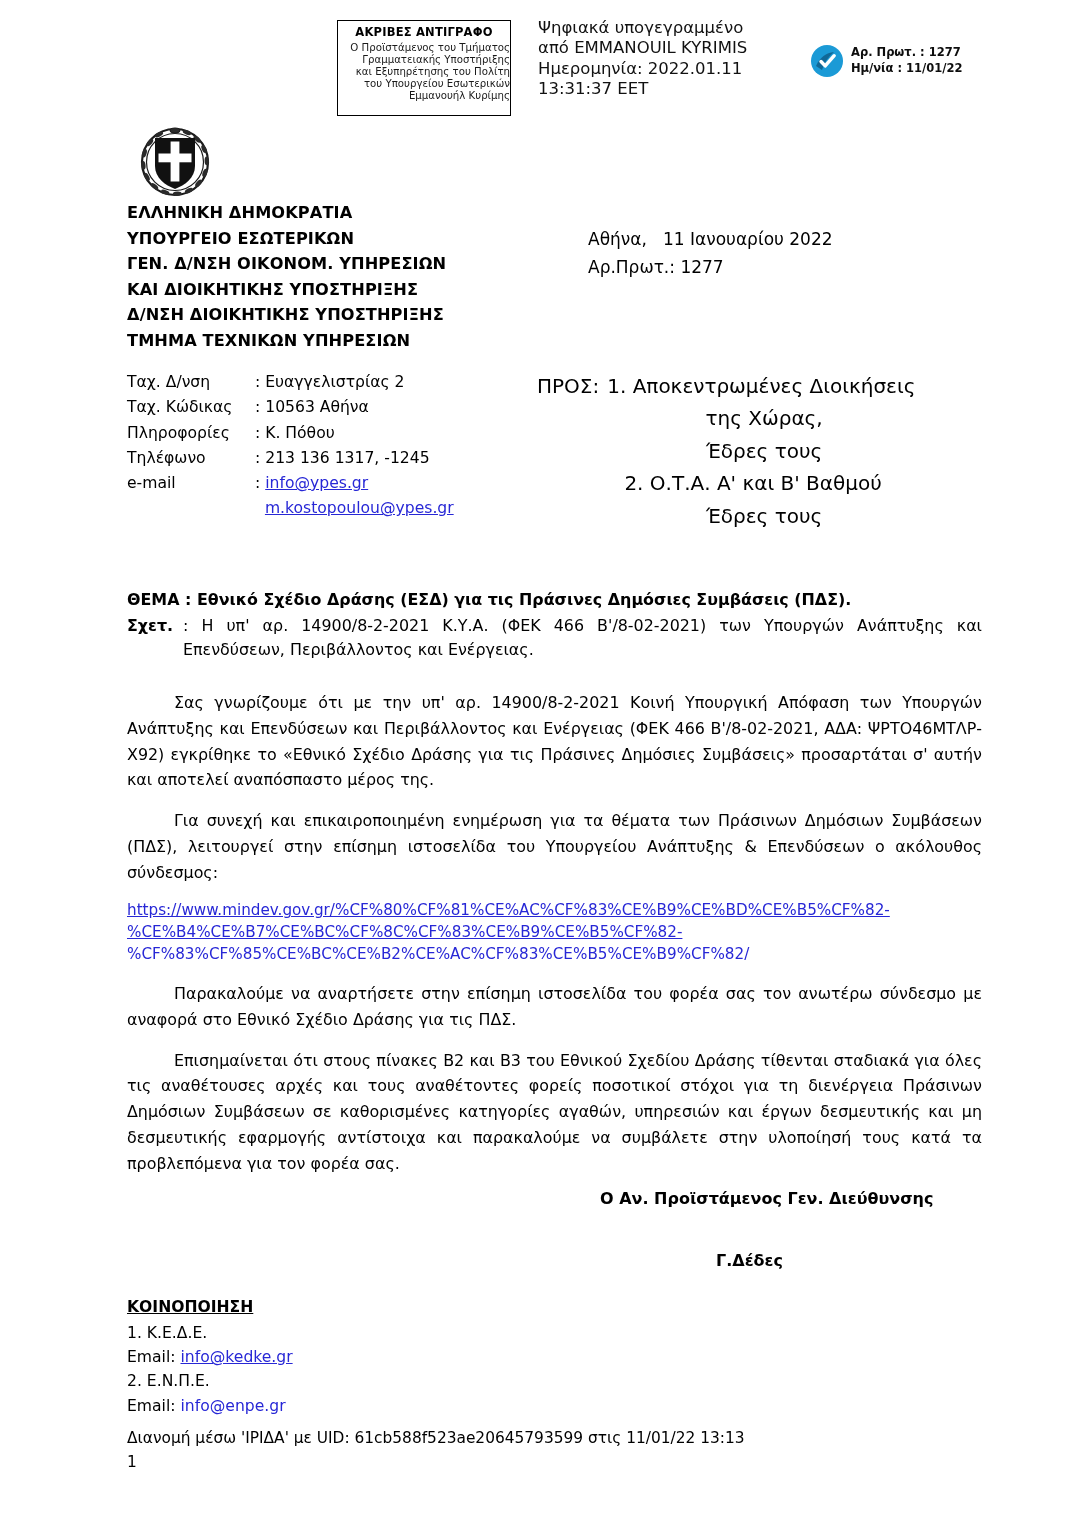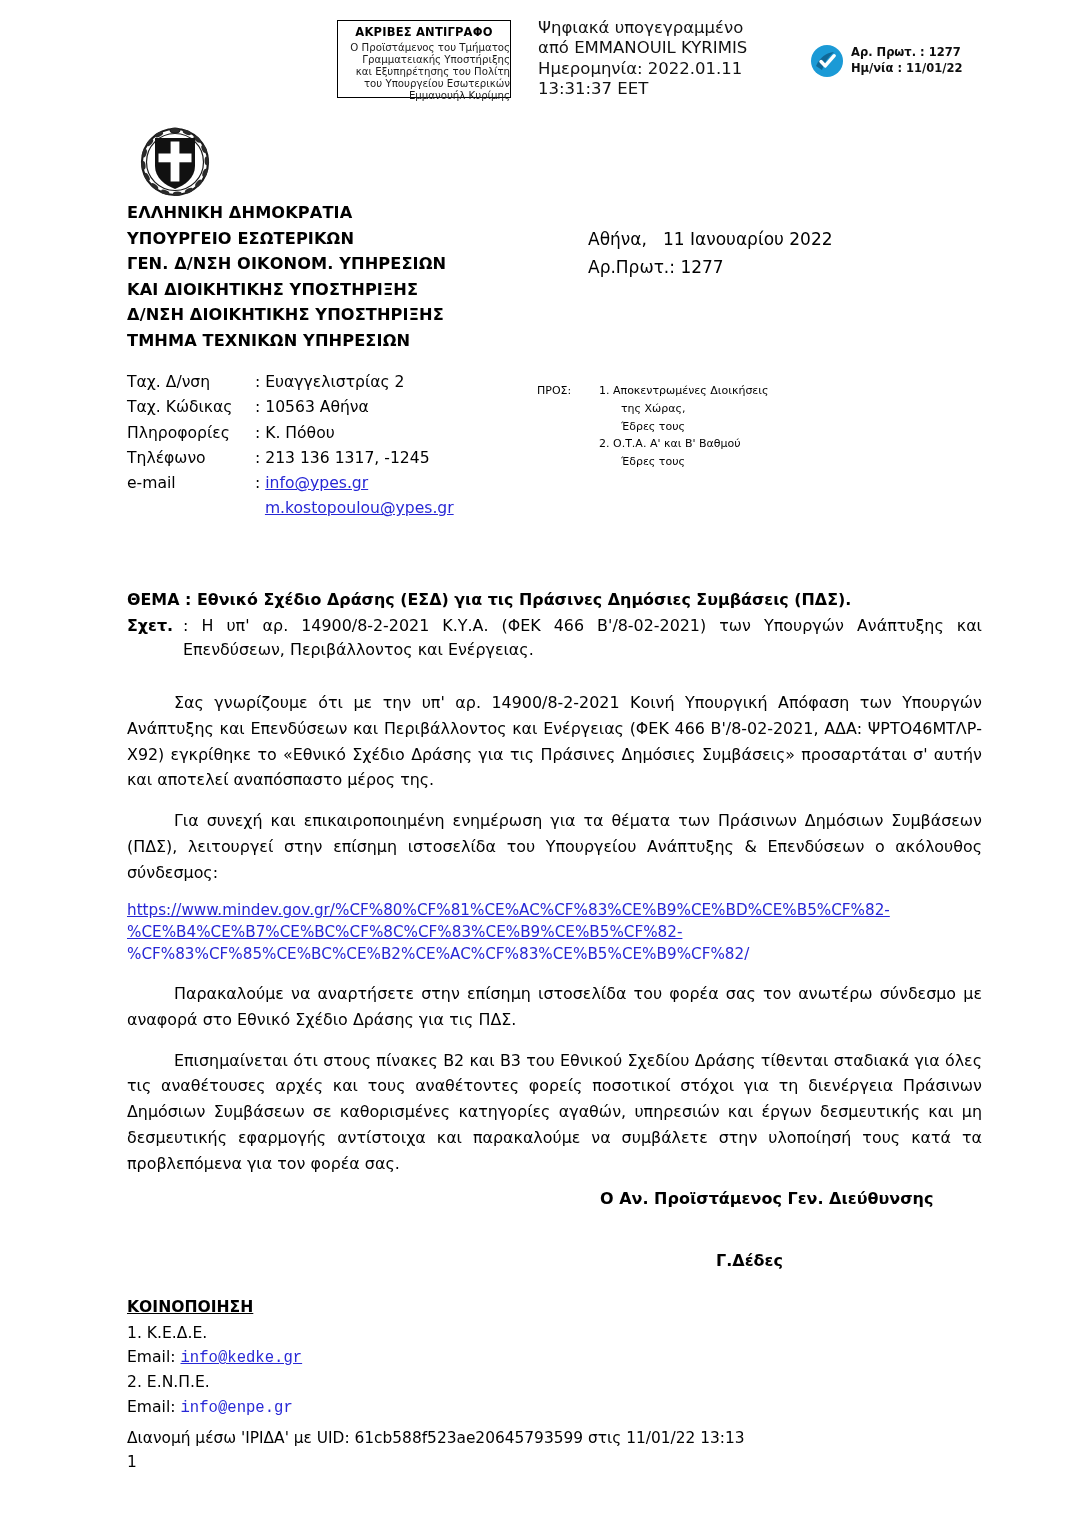--- a/index.html
+++ b/index.html
@@ -30,21 +30,21 @@
     top: 0;
     width: 1087px;
     height: 130px;
   }
 
   .copy-stamp {
     position: absolute;
     left: 337px;
     top: 20px;
     width: 174px;
-    height: 78px;
+    height: 96px;
     border: 1.3px solid #000;
     box-sizing: border-box;
     text-align: center;
     padding-top: 5px;
     line-height: 1.18;
   }
   .copy-stamp .cs-title {
     font-weight: bold;
     font-size: 11.5px;
     letter-spacing: 0.2px;
@@ -138,23 +138,24 @@
   .contact .val { white-space: nowrap; }
   .contact a, .mail-link {
     color: #2727d6;
     text-decoration: underline;
   }
 
   
   .recipients {
     position: absolute;
     left: 537px;
-    top: 382px;
-    font-size: 11px;
+    top: 370px;
+    font-size: 20px;
     line-height: 1.62;
+    text-align: center;
   }
   .recipients .rec-head {
     float: left;
     margin-right: 8px;
   }
   .recipients .rec-list {
     margin-left: 62px;
   }
   .recipients .rec-item { white-space: nowrap; }
   .recipients .rec-sub { padding-left: 22px; white-space: nowrap; }
@@ -239,21 +240,20 @@
     line-height: 1.55;
   }
   .notify .n-title {
     font-weight: bold;
     text-decoration: underline;
     margin-bottom: 2px;
   }
   .notify a, .notify .mail-link {
     color: #2727d6;
     text-decoration: underline;
-    font-family: Liberation Mono, monospace;
   }
   .notify .mail-plain {
     color: #2727d6;
     text-decoration: none;
   }
 
   .distribution {
     position: absolute;
     left: 127px;
     top: 1427px;

